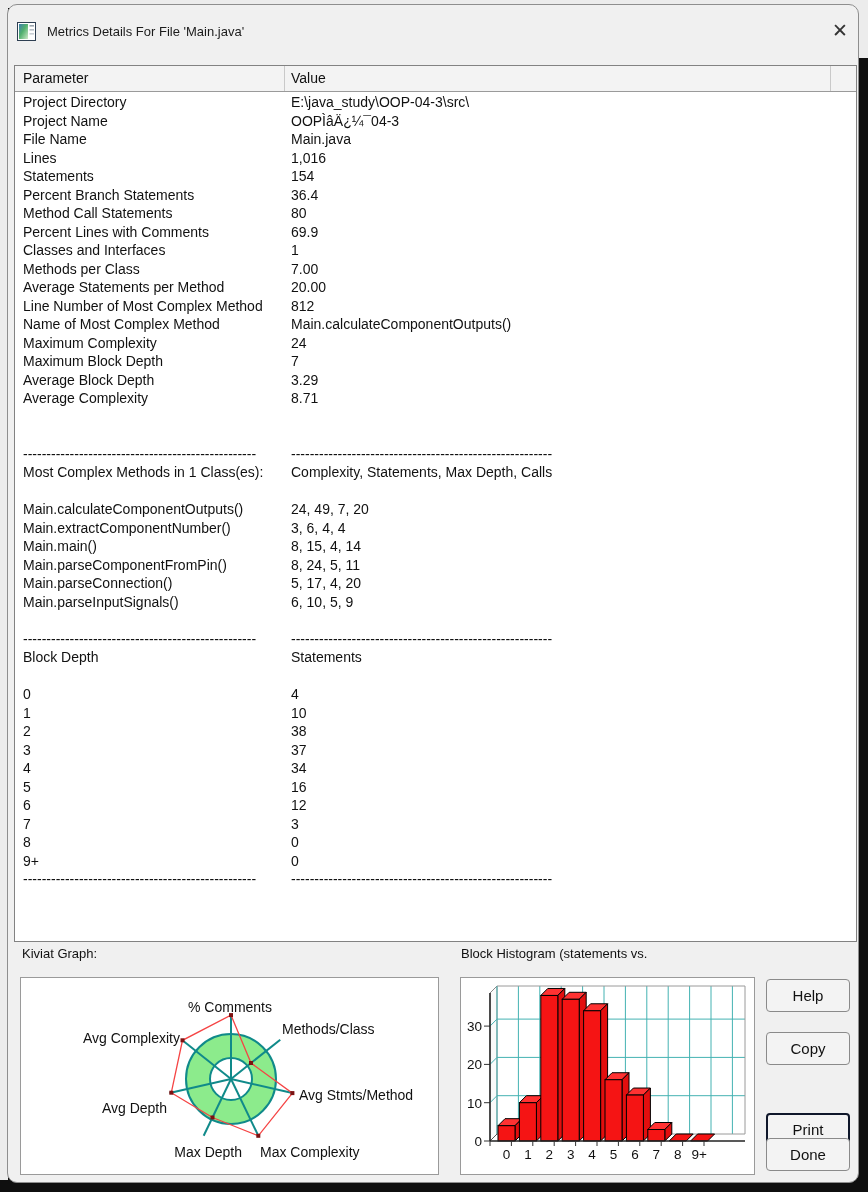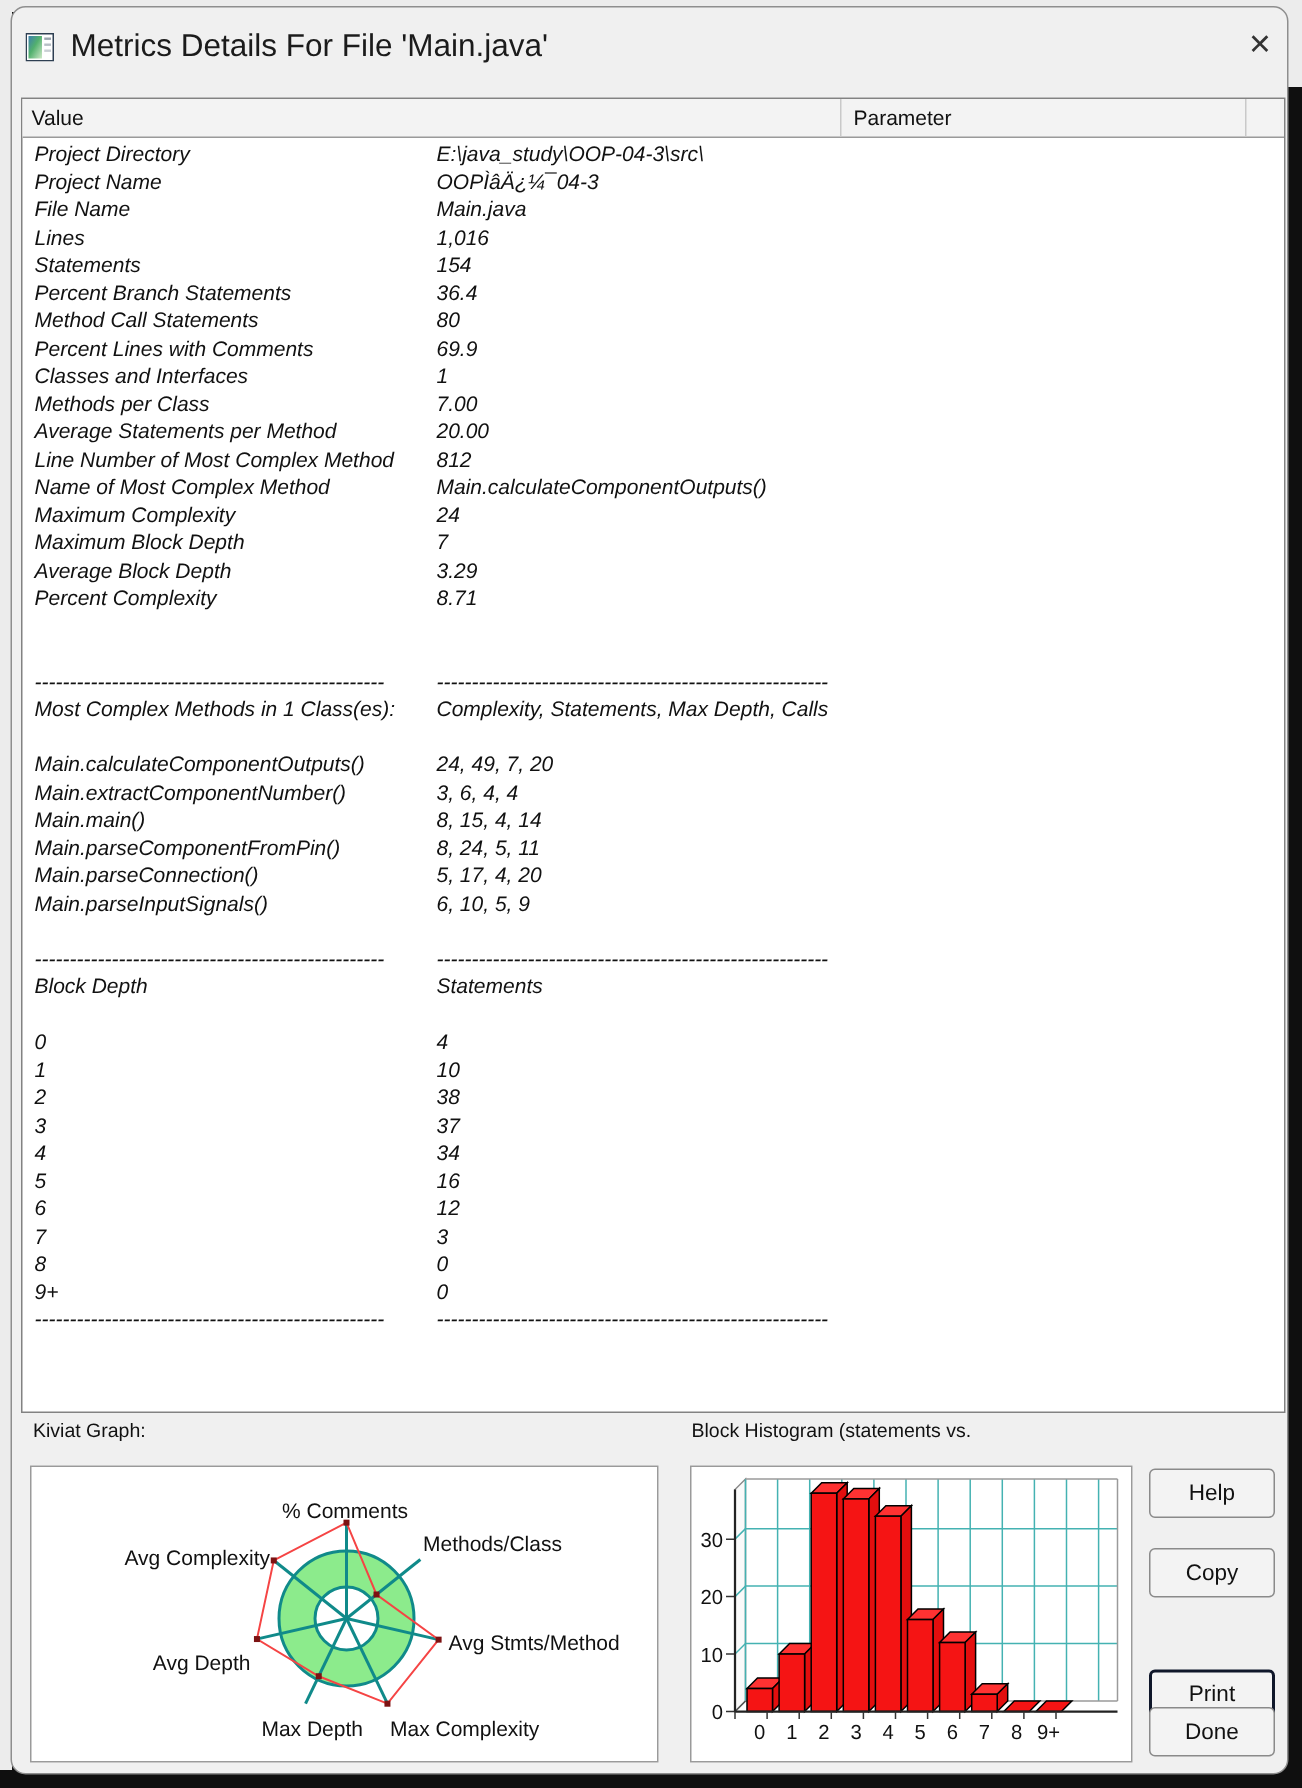--- a/index.html
+++ b/index.html
@@ -5,33 +5,33 @@
   html,body{margin:0;padding:0;}
   .stage{position:relative;width:868px;height:1192px;background:#0f0f0f;
          font-family:"Liberation Sans",sans-serif;overflow:hidden;color:#111;}
   .bd-top{position:absolute;left:0;top:0;width:868px;height:8px;background:#ececec;}
   .bd-left{position:absolute;left:0;top:0;width:8px;height:1180px;background:#ececec;}
   .bd-right{position:absolute;left:856px;top:0;width:12px;height:58px;background:#ececec;}
   .dialog{position:absolute;left:7px;top:4px;width:850px;height:1177px;background:#f0f0f0;
           border:1px solid #8e8e8e;border-radius:10px;}
   .titlebar{position:absolute;left:0;top:0;right:0;height:52px;display:flex;align-items:center;padding-left:9px;}
   .app-icon{width:19px;height:19px;flex:0 0 auto;}
-  .title-text{margin-left:11px;font-size:21px;color:#1b1b1b;}
+  .title-text{margin-left:11px;font-size:13px;color:#1b1b1b;}
   .close-btn{position:absolute;left:819px;top:12px;width:26px;height:26px;display:flex;align-items:center;
              justify-content:center;font-size:19px;color:#333;cursor:default;}
   .listctl{position:absolute;left:6px;top:60px;width:843px;height:877px;background:#fff;
            border:1px solid #828282;box-sizing:border-box;}
   .list-header{display:flex;height:26px;background:#f3f3f3;border-bottom:1px solid #9a9a9a;
                font-size:14px;color:#111;box-sizing:border-box;}
   .hc{box-sizing:border-box;padding:4px 0 0 8px;white-space:nowrap;overflow:hidden;}
   .hc1{width:270px;border-right:1px solid #c9c9c9;}
   .hc2{flex:1;border-right:1px solid #c9c9c9;padding-left:6px;}
   .hc3{width:25px;}
   .rows{position:absolute;left:0;top:28px;right:1px;bottom:1px;overflow:hidden;font-size:14px;}
-  .trow{height:18.5px;position:relative;white-space:nowrap;font-style:italic;}
+  .trow{height:18.5px;position:relative;white-space:nowrap;}
   .tp{position:absolute;left:8px;top:0;}
   .tv{position:absolute;left:276px;top:0;}
   .section-label{position:absolute;font-size:13px;color:#111;white-space:nowrap;}
   .chartbox{position:absolute;background:#fff;border:1px solid #9a9a9a;box-sizing:content-box;}
   .btn{position:absolute;left:758px;width:84px;height:33px;background:#f3f3f3;border:1px solid #8a8a8a;
        border-radius:4px;font-size:15px;display:flex;align-items:center;justify-content:center;
        color:#111;box-sizing:border-box;cursor:default;}
   .btn.default{border:2px solid #0f172a;margin-top:28px;}
   svg text{font-family:"Liberation Sans",sans-serif;}
 </style>
@@ -59,22 +59,22 @@
         <rect x="12.5" y="3" width="4.5" height="1.6" fill="#9aa4ad"></rect>
         <rect x="12.5" y="7" width="4.5" height="1.6" fill="#b7bfc6"></rect>
         <rect x="12.5" y="11" width="4.5" height="1.6" fill="#c9cfd4"></rect>
       </svg>
       <span class="title-text">Metrics Details For File 'Main.java'</span>
     </div>
     <div class="close-btn">✕</div>
 
     <div class="listctl">
       <div class="list-header">
+        <div class="hc hc1">Parameter</div>
         <div class="hc hc2">Value</div>
-        <div class="hc hc1">Parameter</div>
         <div class="hc hc3"></div>
       </div>
       <div class="rows" id="rows">
           <div class="trow">
             <span class="tp">Project Directory</span>
             <span class="tv">E:\java_study\OOP-04-3\src\</span>
           </div>
           <div class="trow">
             <span class="tp">Project Name</span>
             <span class="tv">OOPÌâÄ¿¼¯04-3</span>
@@ -129,21 +129,21 @@
           </div>
           <div class="trow">
             <span class="tp">Maximum Block Depth</span>
             <span class="tv">7</span>
           </div>
           <div class="trow">
             <span class="tp">Average Block Depth</span>
             <span class="tv">3.29</span>
           </div>
           <div class="trow">
-            <span class="tp">Percent Complexity</span>
+            <span class="tp">Average Complexity</span>
             <span class="tv">8.71</span>
           </div>
           <div class="trow">
             <span class="tp"></span>
             <span class="tv"></span>
           </div>
           <div class="trow">
             <span class="tp"></span>
             <span class="tv"></span>
           </div>

